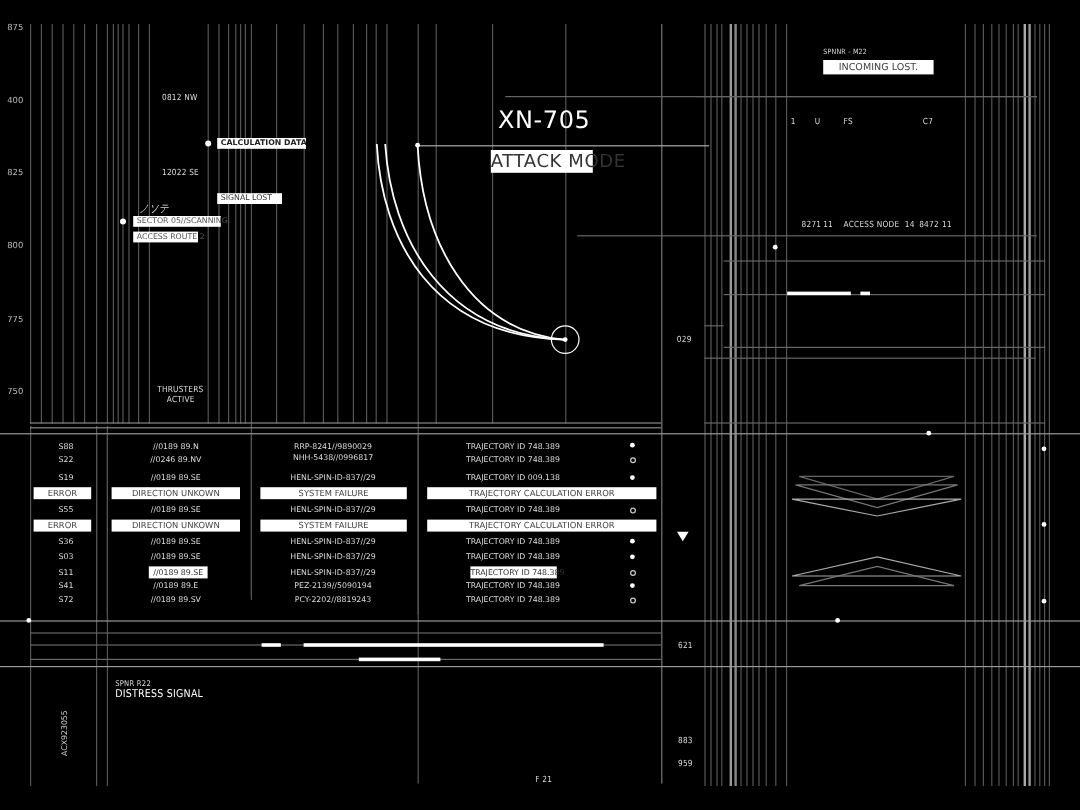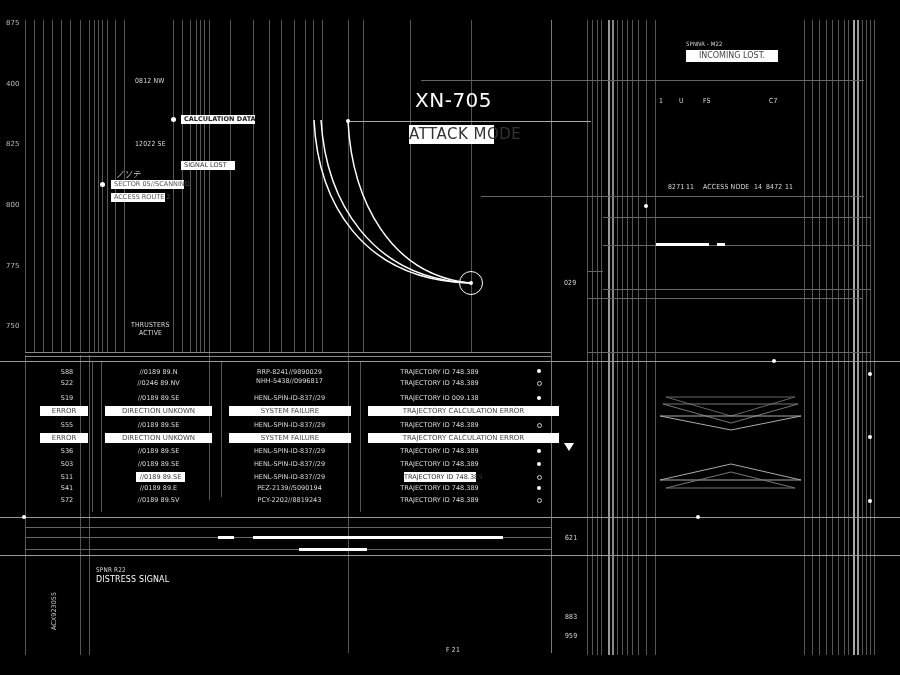--- a/index.html
+++ b/index.html
@@ -172,21 +172,21 @@
 <div class="dot" style="left:22px;top:515px;width:4px;height:4px;"></div>
 
 <svg class="abs" style="left:650px;top:390px;" width="160" height="110" viewBox="650 390 160 110">
   <path d="M666 397 L795 397 L731 416 Z" fill="none" stroke="#666" stroke-width="1"></path>
   <path d="M663 404 L798 404 L731 423 Z" fill="none" stroke="#777" stroke-width="1"></path>
   <path d="M660 416 L801 416 L731 430 Z" fill="none" stroke="#aaa" stroke-width="1"></path>
   <path d="M660 480 L801 480 L731 464 Z" fill="none" stroke="#aaa" stroke-width="1"></path>
   <path d="M666 488 L795 488 L731 472 Z" fill="none" stroke="#777" stroke-width="1"></path>
 </svg>
 
-<div class="abs" style="left:0;top:362px;width:560px;height:150px;margin-left:12px;">
+<div class="abs" style="left:0;top:362px;width:560px;height:150px;">
 
   <div class="vl" style="left:80px;top:0;height:150px;"></div>
   <div class="vl" style="left:89px;top:0;height:150px;"></div>
   <div class="vl" style="left:209px;top:0;height:135px;"></div>
   <div class="vl" style="left:348px;top:0;height:150px;"></div>
 
   <div class="cell" style="left:40px;top:6px;width:30px;">S88</div>
   <div class="cell" style="left:93px;top:6px;width:107px;">//0189 89.N</div>
   <div class="cell" style="left:215px;top:6px;width:125px;">RRP-8241//9890029</div>
   <div class="cell" style="left:360px;top:6px;width:135px;">TRAJECTORY ID 748.389</div>

